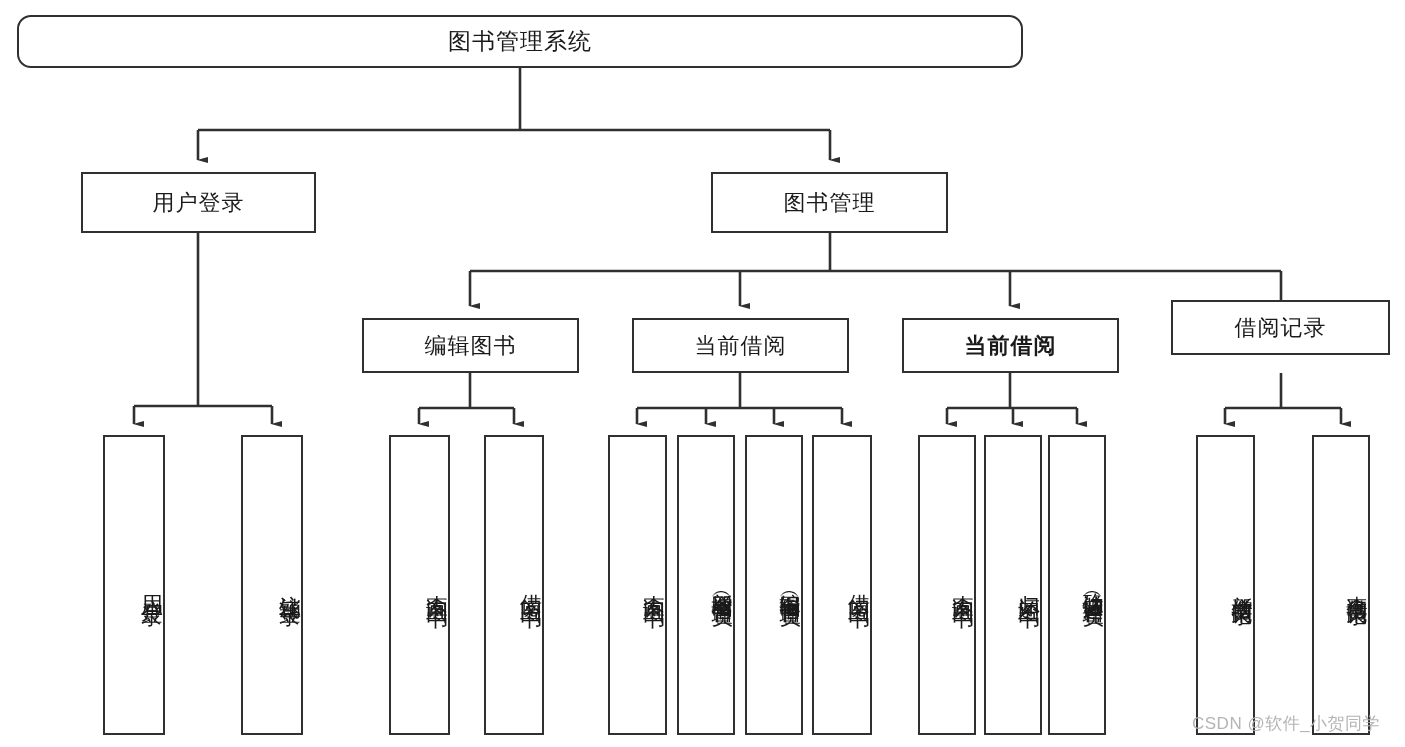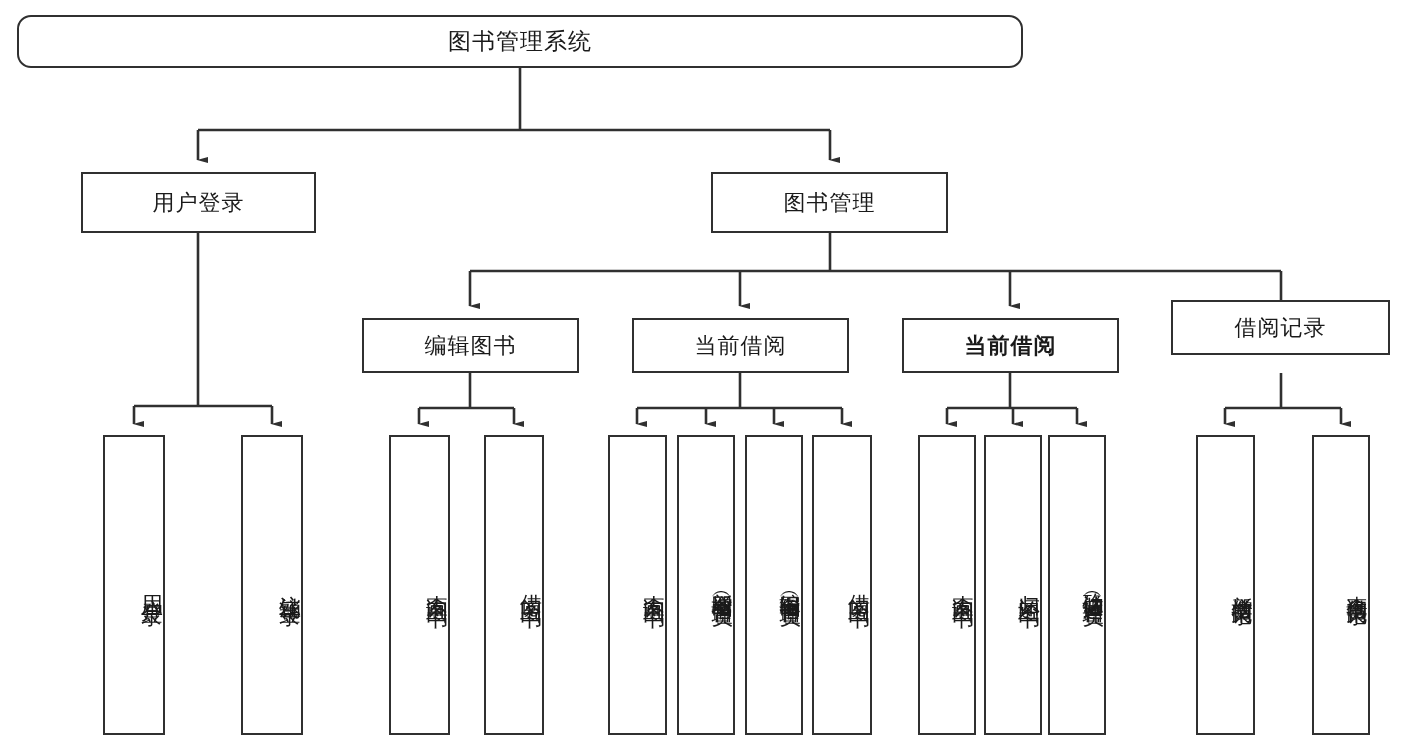--- a/index.html
+++ b/index.html
@@ -136,14 +136,15 @@
       <div class="node vert tall-text" style="left: 677px; top: 435px; width: 58px; height: 300px;">新增图书（管理员）</div>
       <div class="node vert tall-text" style="left: 745px; top: 435px; width: 58px; height: 300px;">编辑图书（管理员）</div>
       <div class="node vert" style="left: 812px; top: 435px; width: 60px; height: 300px;">借阅图书</div>
       <div class="node vert" style="left: 918px; top: 435px; width: 58px; height: 300px;">查询图书</div>
       <div class="node vert" style="left: 984px; top: 435px; width: 58px; height: 300px;">归还图书</div>
       <div class="node vert tall-text" style="left: 1048px; top: 435px; width: 58px; height: 300px;">确认归还（管理员）</div>
       <div class="node vert tall-text" style="left: 1196px; top: 435px; width: 59px; height: 300px;">新增借阅记录</div>
       <div class="node vert tall-text" style="left: 1312px; top: 435px; width: 58px; height: 300px;">查询借阅记录</div>
     </div>
 
+  <div class="watermark" style="left: 1192px; top: 712px; color: rgb(180, 180, 180);">CSDN @软件_小贺同学</div>
 
 </div>
 
 </body></html>

